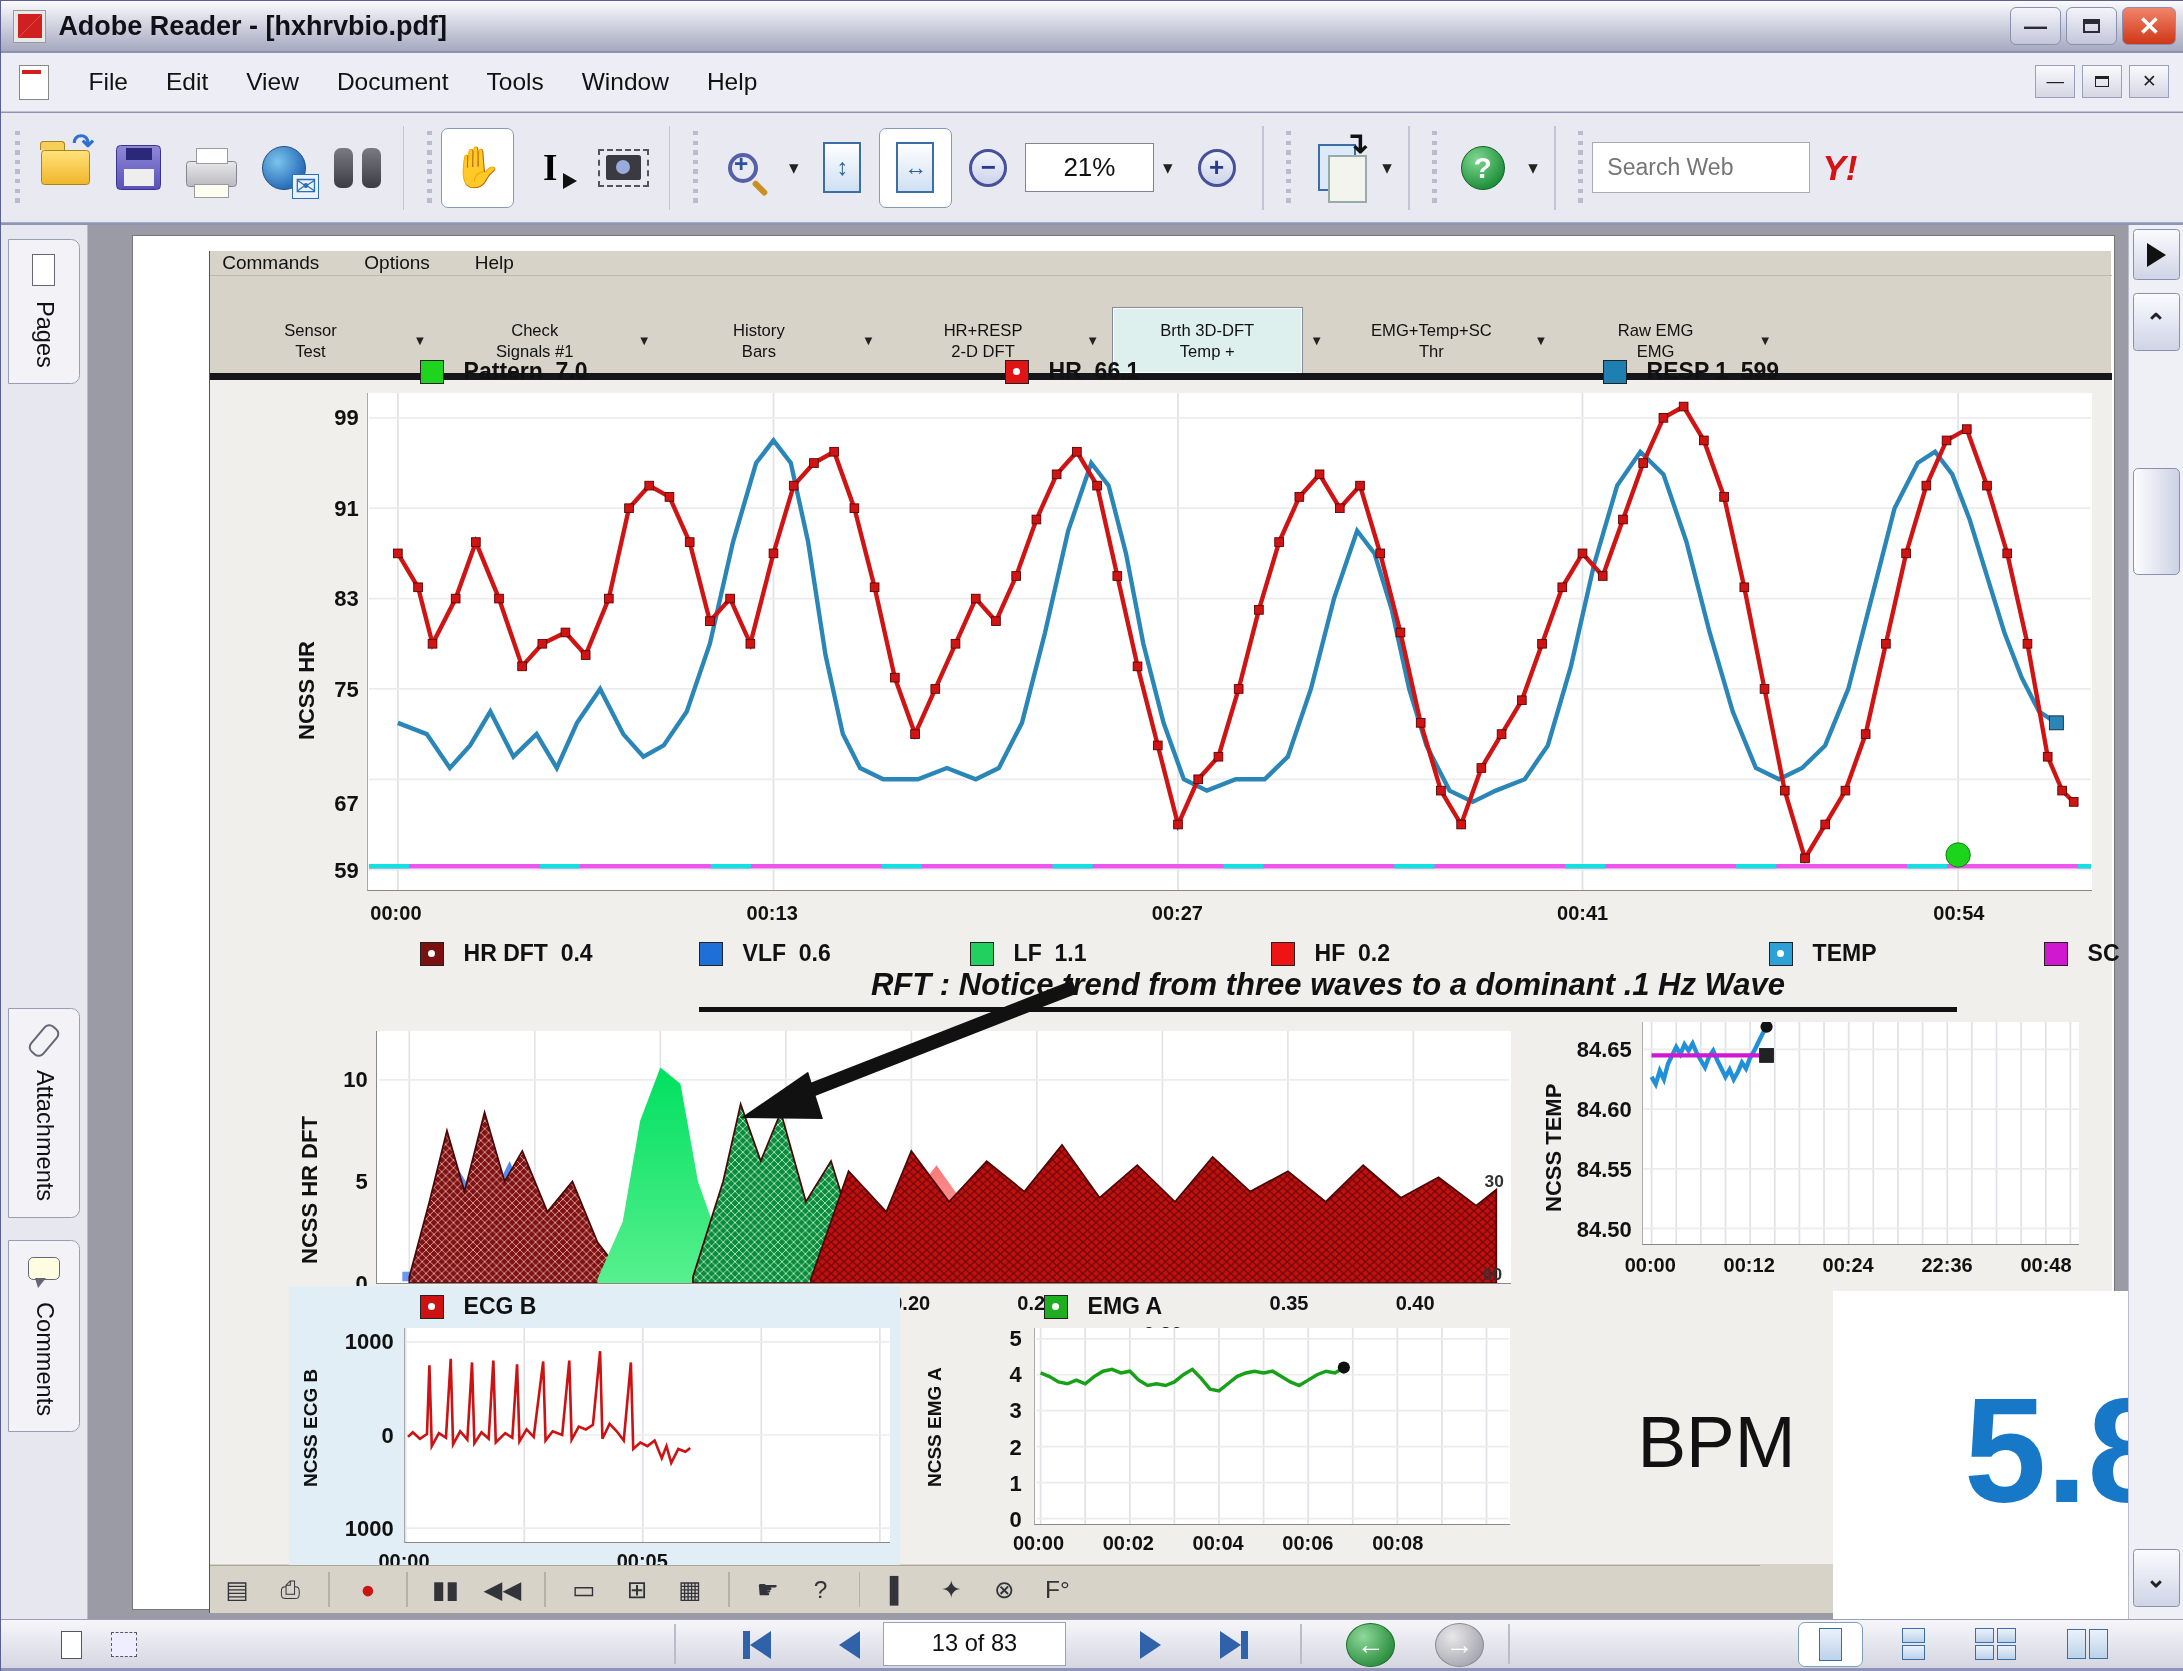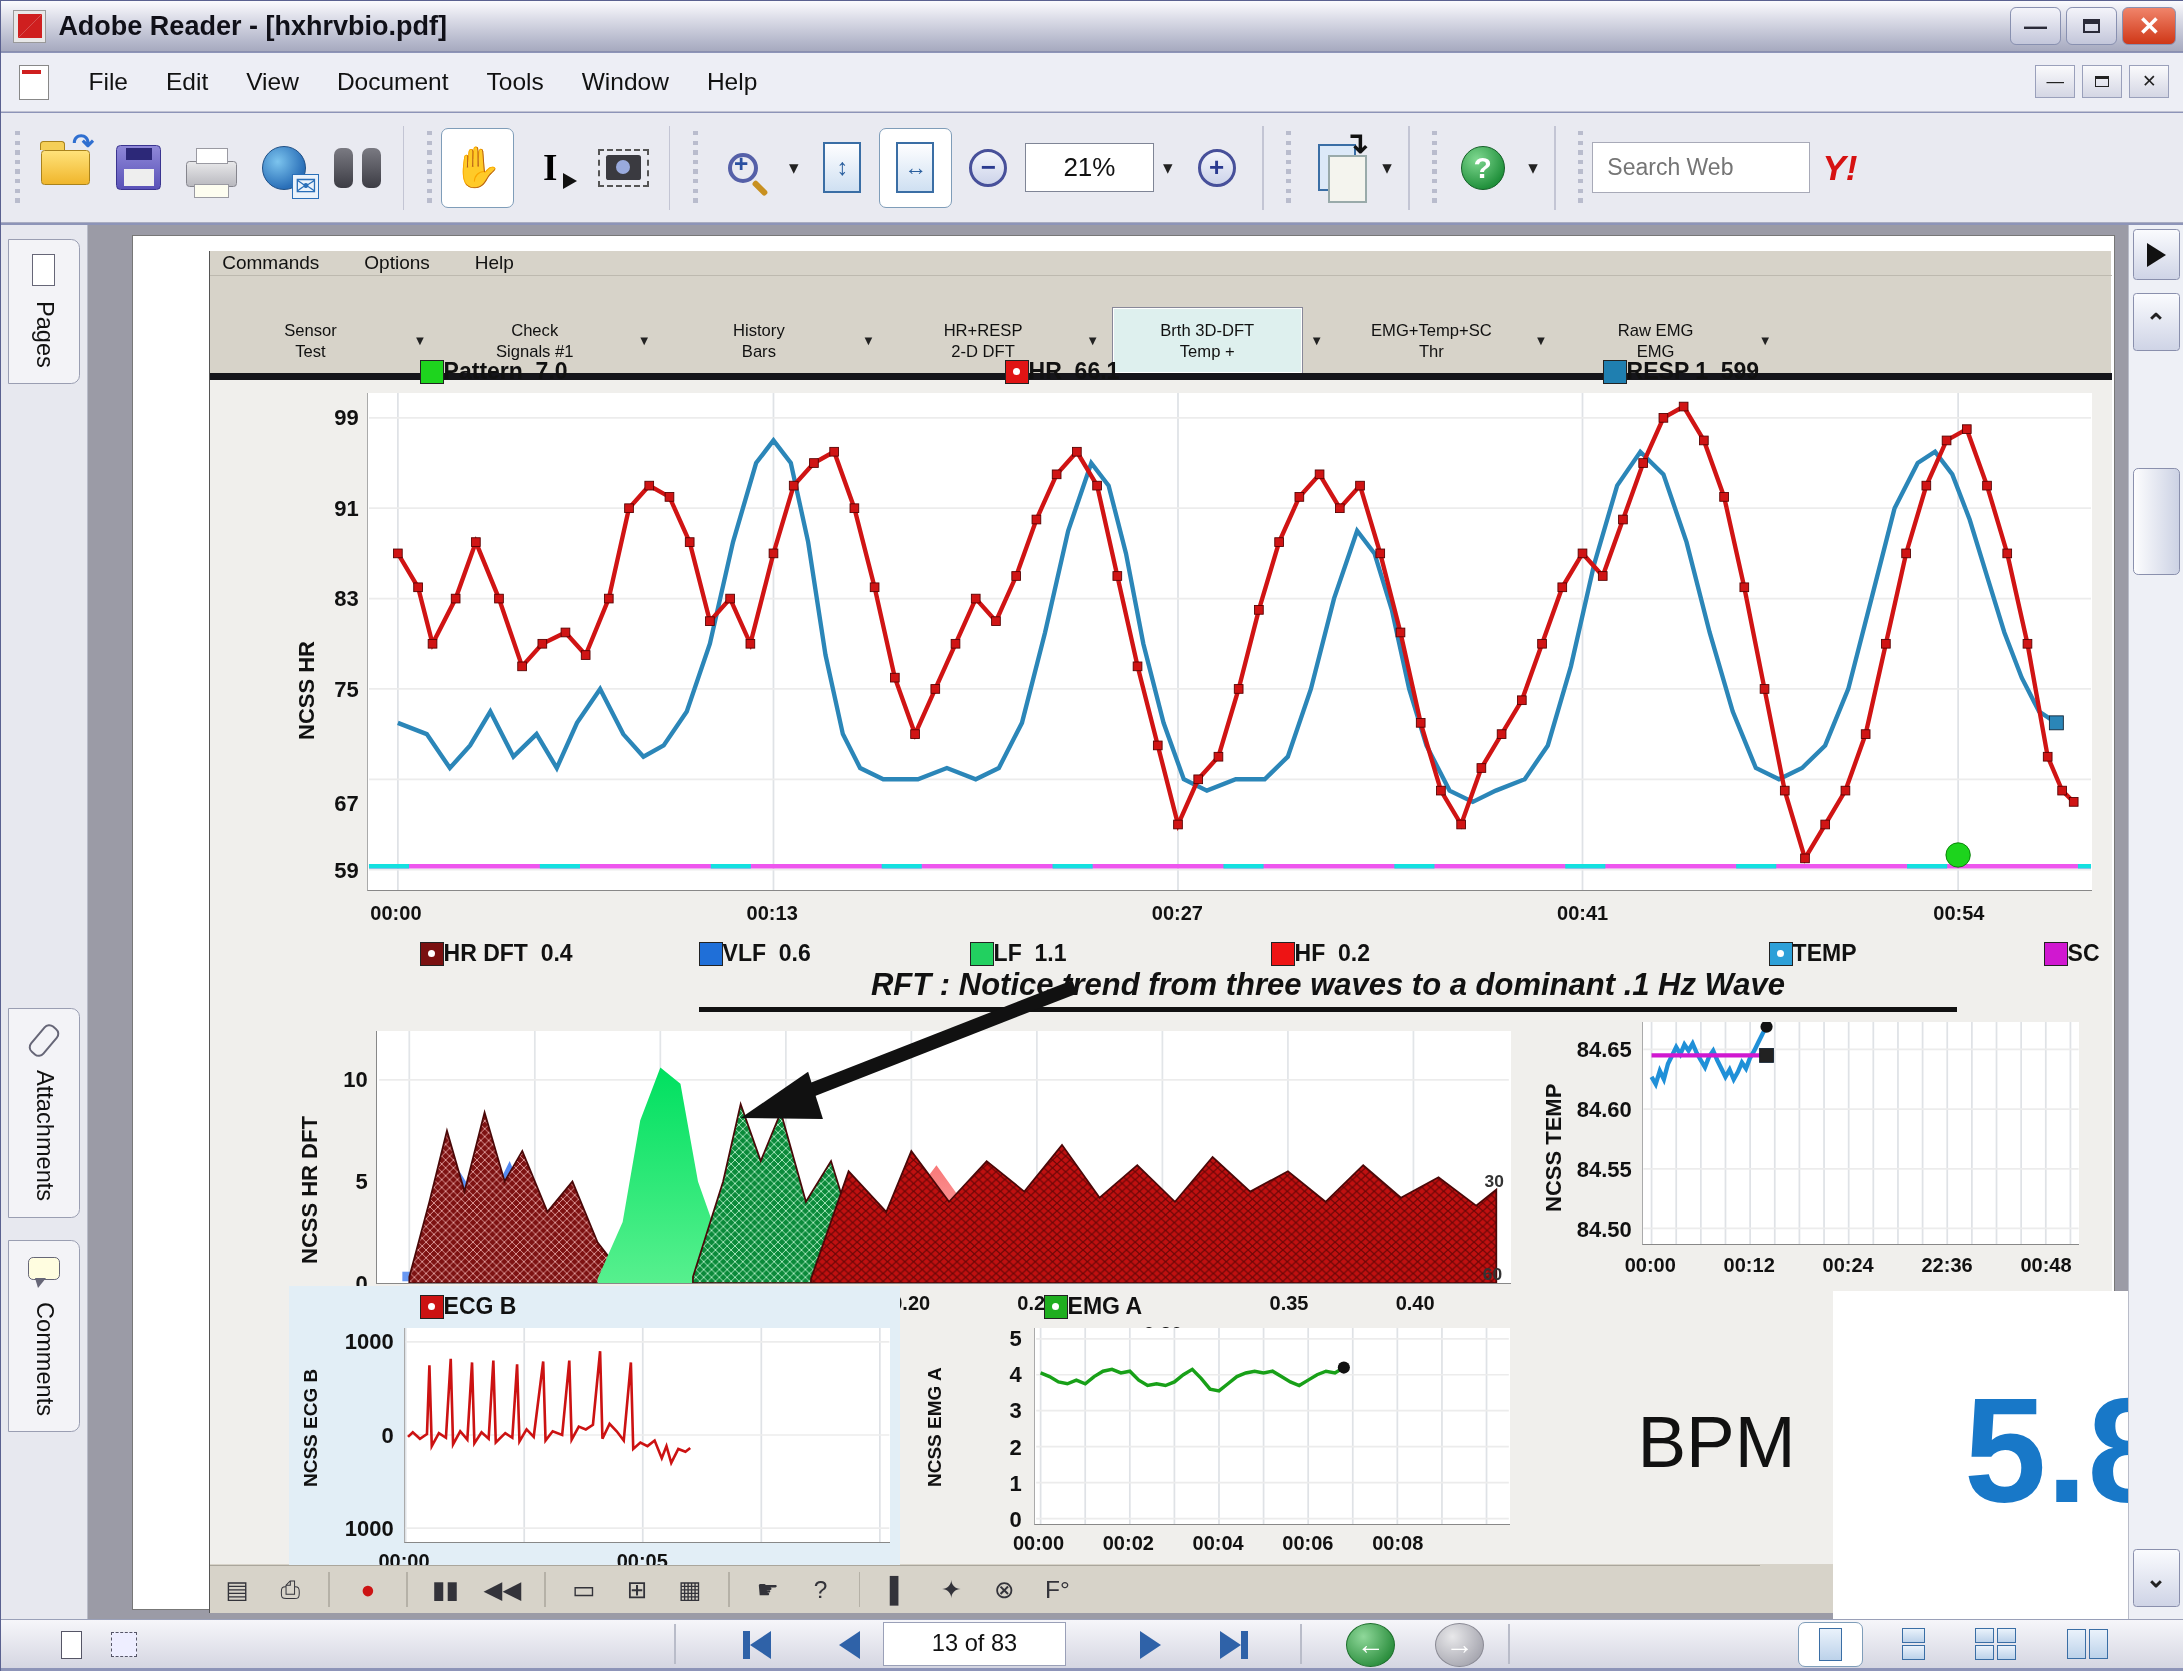--- a/index.html
+++ b/index.html
@@ -104,21 +104,21 @@
   .abtn.sel{background:#def0ee;border:1.7px solid #fff;outline:1.7px solid #889;}
   .adrop{font-size:13px;color:#222;width:30px;text-align:center;}
   #appdivider{position:absolute;left:0;top:122px;width:1902px;height:7px;background:#15151a;}
   #chartsbg{position:absolute;left:0;top:129px;width:1902px;height:1184px;background:#f0efec;}
   #apptoolbar{position:absolute;left:0;top:1314px;width:1550px;height:48px;background:#d7d3c9;border-top:0.9px solid #aaa69c;display:flex;align-items:center;padding-left:12.2px;gap:23px;}
   .atico{font-size:24.5px;color:#33333a;min-width:30px;text-align:center;}
   .atico.rec{color:#cc1414;}
   .atsep{width:1.7px;height:35px;background:#b5b1a7;}
 
   
-  .legend-item{position:absolute;display:flex;align-items:center;gap:0;}
+  .legend-item{position:absolute;display:flex;align-items:center;gap:20px;}
   .lsq{width:23.6px;height:23.6px;border:1.7px solid #222;position:relative;display:inline-block;}
   .lsq .dot{position:absolute;left:7px;top:7px;width:7px;height:7px;background:#fff;border-radius:50%;}
   .ltx{font-size:23px;font-weight:bold;color:#111;white-space:pre;}
   .ylab{position:absolute;font-size:22px;font-weight:bold;color:#111;transform:rotate(-90deg);transform-origin:left top;white-space:nowrap;}
   .yticks{position:absolute;}
   .yticks span{position:absolute;right:5.2px;transform:translateY(-50%);font-size:22px;font-weight:bold;color:#111;white-space:nowrap;}
   .xticks{position:absolute;}
   .xticks span{position:absolute;transform:translateX(-50%);font-size:20px;font-weight:bold;color:#111;white-space:nowrap;}
   svg.plot{position:absolute;background:#fff;border-bottom:1.7px solid #888;border-left:0.9px solid #aaa;}
 

